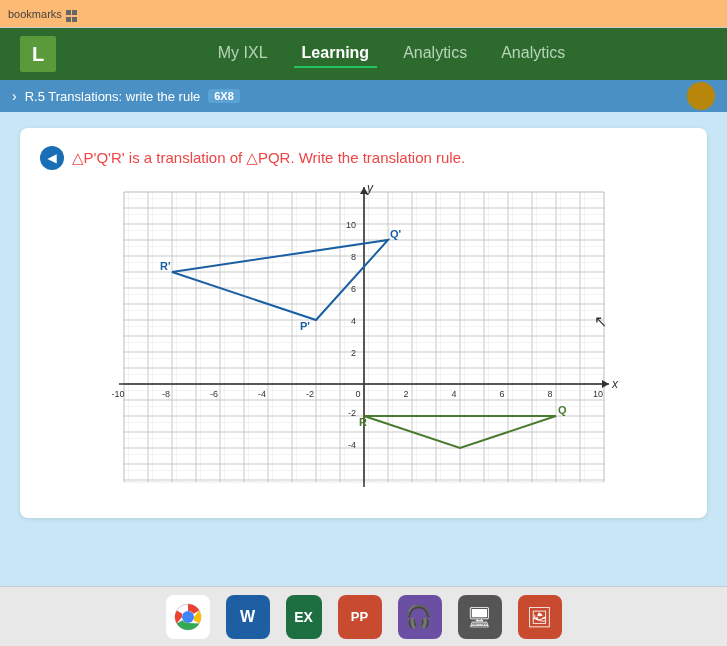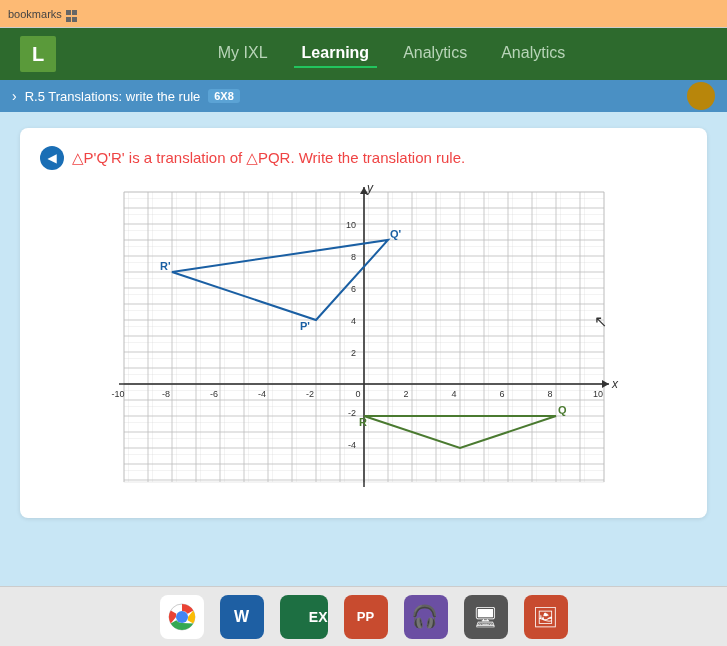--- a/index.html
+++ b/index.html
@@ -349,21 +349,21 @@
       <path d="M25.26 20.5 A13 13 0 0 1 2.74 20.5 L8.37 17.25 A6 6 0 0 0 14 20 Z" fill="#34a853"></path>
       <path d="M2.74 20.5 A13 13 0 0 1 2.74 7.5 L8.37 10.75 A6 6 0 0 0 8 14 Z" fill="#ea4335"></path>
       <circle cx="14" cy="14" r="4" fill="#4285f4"></circle>
     </svg>
   </div>
 
   <div class="taskbar-icon taskbar-word">
     <span>W</span>
   </div>
 
-  <div class="taskbar-icon" style="background:#1d6f42;color:white;font-weight:bold;font-size:14px;border-radius:8px;width:48px;height:44px;display:flex;align-items:center;justify-content:flex-end;">
+  <div class="taskbar-icon" style="background:#1d6f42;color:white;font-weight:bold;font-size:14px;border-radius:8px;width:36px;height:44px;display:flex;align-items:center;justify-content:center;">
     <span>EX</span>
   </div>
 
   <div class="taskbar-icon" style="background:#c84b2f;color:white;font-weight:bold;font-size:13px;border-radius:8px;width:44px;height:44px;display:flex;align-items:center;">
     <span>PP</span>
   </div>
 
   <div class="taskbar-icon" style="background:#6b4fa3;color:white;font-size:22px;border-radius:8px;width:44px;height:44px;display:flex;align-items:center;justify-content:center;">
     <span>🎧</span>
   </div>

